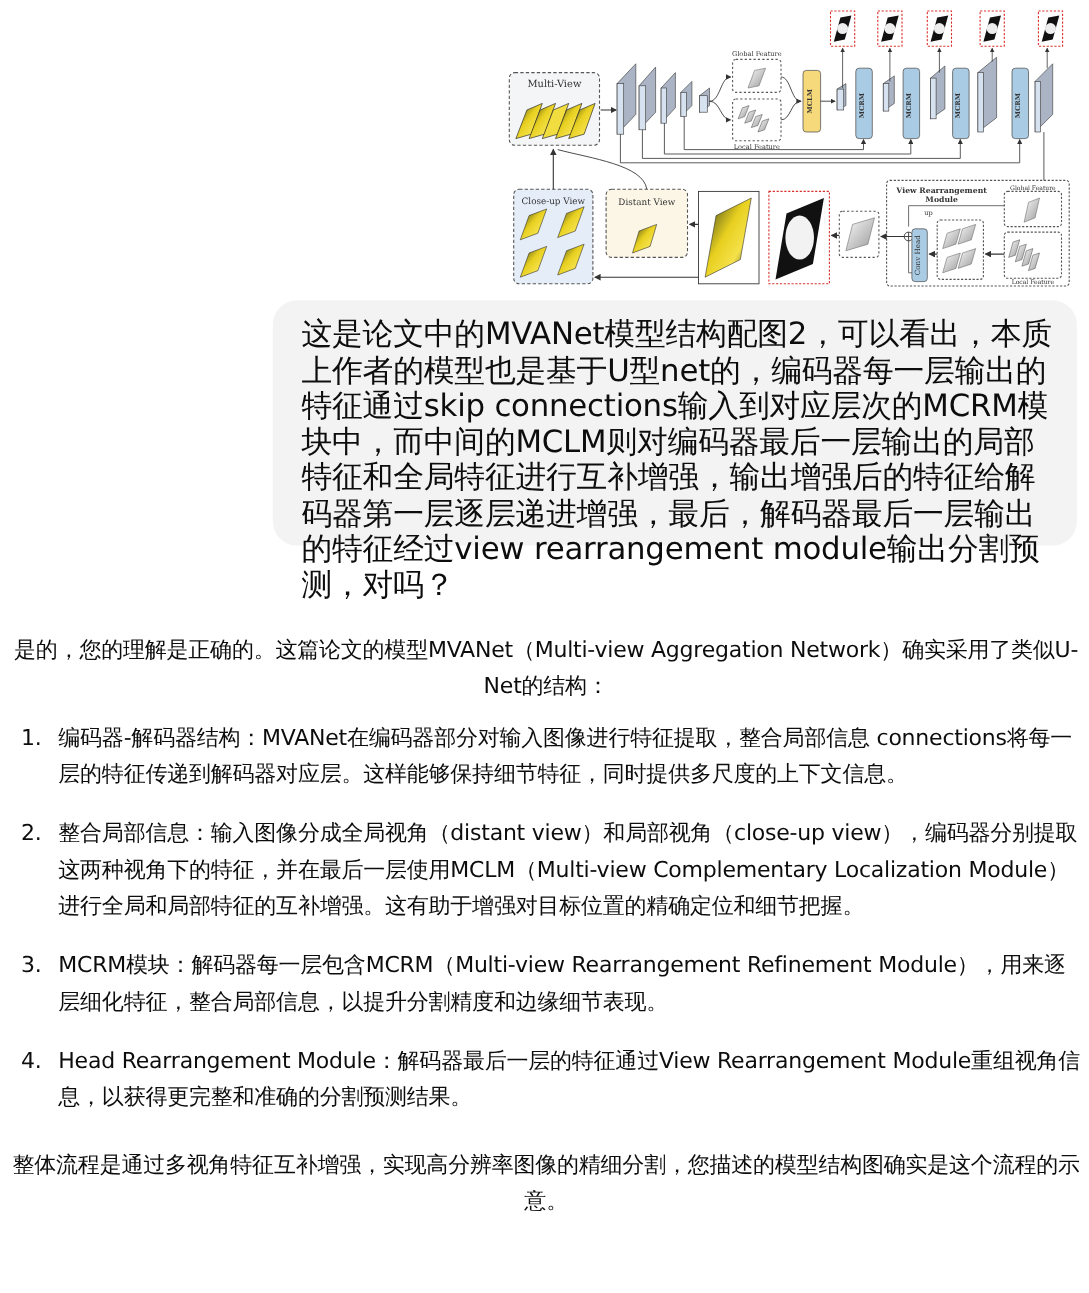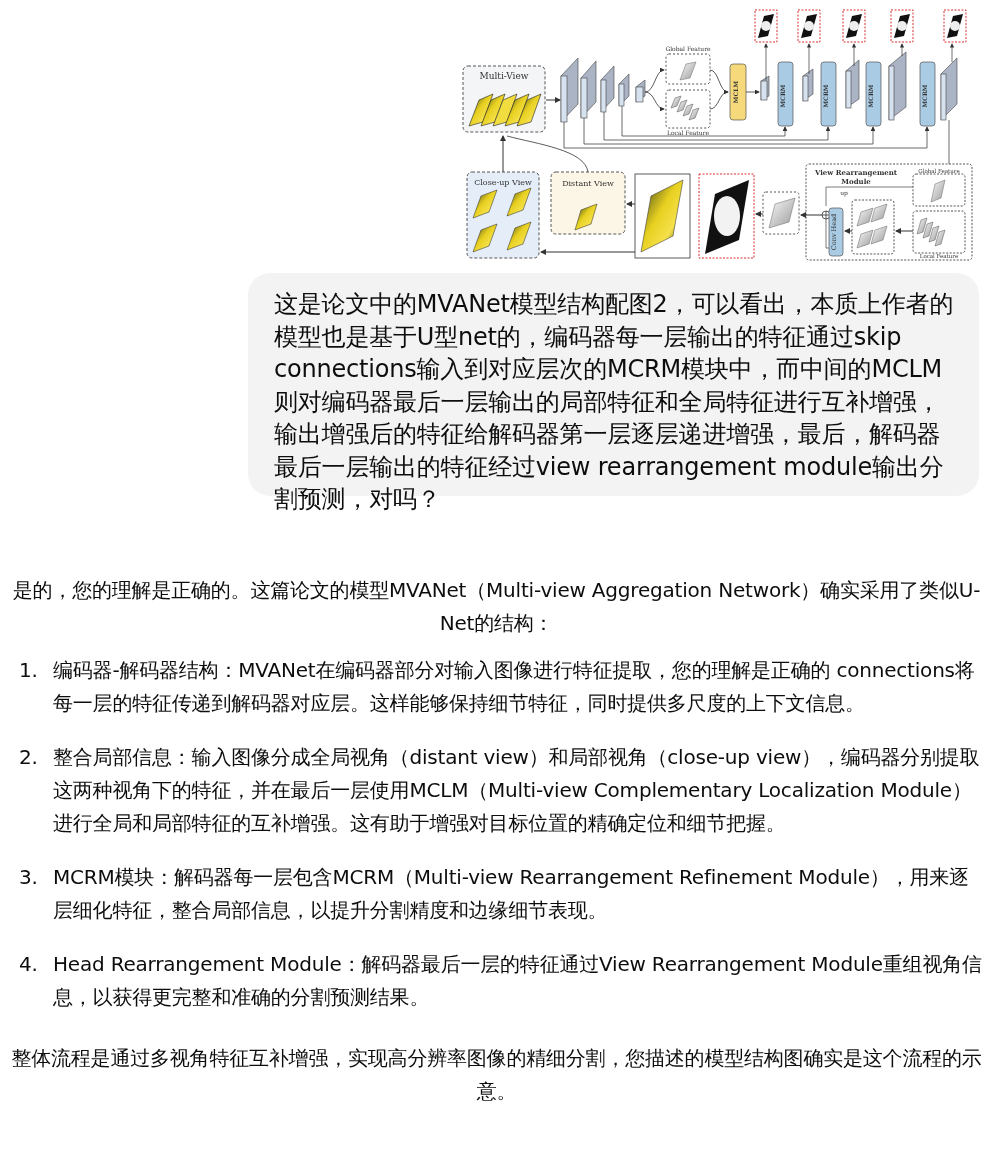--- a/index.html
+++ b/index.html
@@ -9,21 +9,21 @@
   
   .figure { position: absolute; left: 457px; top: 4px; width: 522px; height: 258px;
             background: #ffffff; border-radius: 4px; }
   .figure svg { width: 100%; height: 100%; display: block; }
   .fig-text { font-family: "DejaVu Serif", "Liberation Serif", serif; fill: #333; }
 
   
   .user-bubble { position: absolute; left: 248px; top: 273px; width: 731px; height: 223px;
                  background: #f3f3f3; border-radius: 22px; box-sizing: border-box;
                  padding: 15px 22px 0 26px; }
-  .user-bubble p { margin: 0; font-size: 24px; line-height: 32.5px; letter-spacing: -0.2px; }
+  .user-bubble p { margin: 0; font-size: 28px; line-height: 32.5px; letter-spacing: -0.2px; }
 
   
   .answer { position: absolute; left: 9px; top: 574px; width: 975px; }
   .answer p { margin: 0; font-size: 20px; line-height: 33px; letter-spacing: -0.2px; text-align: center; }
   .answer ol { list-style: none; margin: 14px 0 0 0; padding: 0; }
   .answer li { position: relative; padding-left: 44px; font-size: 20px; line-height: 33px;
                letter-spacing: -0.2px; margin-bottom: 21px; }
   .answer li .num { position: absolute; left: 10px; top: 0; }
   .answer li b { font-weight: 400; }
   .answer .summary { margin-top: 28px; }
@@ -224,21 +224,21 @@
 </div>
 
 <div class="user-bubble">
   <p>这是论文中的MVANet模型结构配图2，可以看出，本质上作者的模型也是基于U型net的，编码器每一层输出的特征通过skip connections输入到对应层次的MCRM模块中，而中间的MCLM则对编码器最后一层输出的局部特征和全局特征进行互补增强，输出增强后的特征给解码器第一层逐层递进增强，最后，解码器最后一层输出的特征经过view rearrangement module输出分割预测，对吗？</p>
 </div>
 
 <div class="answer">
   <p>是的，您的理解是正确的。这篇论文的模型MVANet（Multi-view Aggregation Network）确实采用了类似U-Net的结构：</p>
   <ol>
     <li>
-      <span class="num">1.</span><b>编码器-解码器结构</b><span>：MVANet在编码器部分对输入图像进行特征提取，您的理解是正确的 connections将每一层的特征传递到解码器对应层。这样能够保持细节特征，同时提供多尺度的上下文信息。</span>
+      <span class="num">1.</span><b>编码器-解码器结构</b><span>：MVANet在编码器部分对输入图像进行特征提取，整合局部信息 connections将每一层的特征传递到解码器对应层。这样能够保持细节特征，同时提供多尺度的上下文信息。</span>
     </li>
     <li>
       <span class="num">2.</span><b>整合局部信息</b><span>：输入图像分成全局视角（distant view）和局部视角（close-up view），编码器分别提取这两种视角下的特征，并在最后一层使用MCLM（Multi-view Complementary Localization Module）进行全局和局部特征的互补增强。这有助于增强对目标位置的精确定位和细节把握。</span>
     </li>
     <li>
       <span class="num">3.</span><b>MCRM模块</b><span>：解码器每一层包含MCRM（Multi-view Rearrangement Refinement Module），用来逐层细化特征，整合局部信息，以提升分割精度和边缘细节表现。</span>
     </li>
     <li>
       <span class="num">4.</span><b>Head Rearrangement Module</b><span>：解码器最后一层的特征通过View Rearrangement Module重组视角信息，以获得更完整和准确的分割预测结果。</span>
     </li>

